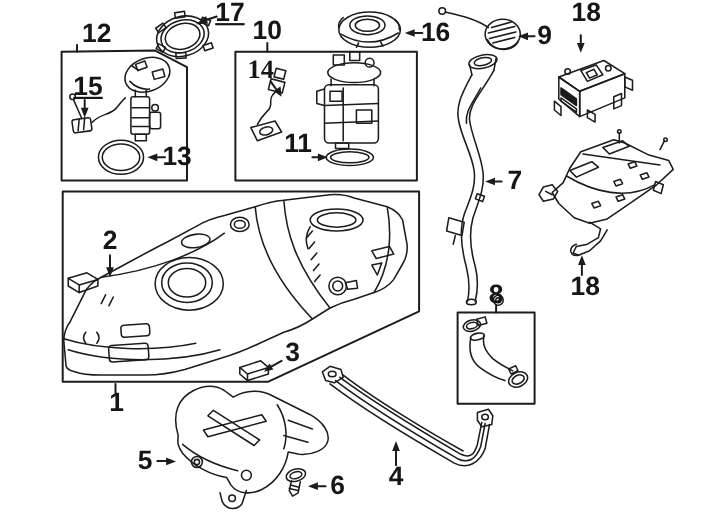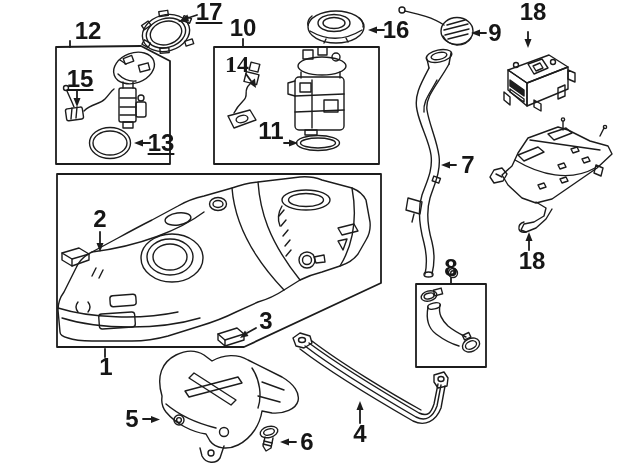--- a/index.html
+++ b/index.html
@@ -347,21 +347,21 @@
   <div class="callout" style="left:266px;top:321px;">3</div>
   <div class="callout" style="left:360px;top:434px;">4</div>
   <div class="callout" style="left:132px;top:419px;">5</div>
   <div class="callout" style="left:307px;top:442px;">6</div>
   <div class="callout" style="left:468px;top:165px;">7</div>
   <div class="callout" style="left:451px;top:268px;">8</div>
   <div class="callout" style="left:495px;top:33px;">9</div>
   <div class="callout" style="left:243px;top:28px;">10</div>
   <div class="callout" style="left:271px;top:131px;">11</div>
   <div class="callout" style="left:88px;top:31px;">12</div>
-  <div class="callout" style="left:161px;top:143px;text-decoration:underline;">13</div>
+  <div class="callout" style="left:161px;top:143px;">13</div>
   <div class="callout" style="left:237px;top:64px;font-family:Liberation Serif, serif;">14</div>
   <div class="callout" style="left:80px;top:79px;text-decoration:underline;">15</div>
   <div class="callout" style="left:396px;top:30px;">16</div>
   <div class="callout" style="left:209px;top:12px;text-decoration:underline;">17</div>
   <div class="callout" style="left:533px;top:12px;">18</div>
   <div class="callout" style="left:532px;top:261px;">18</div>
 
 </div>
 
 </body></html>

